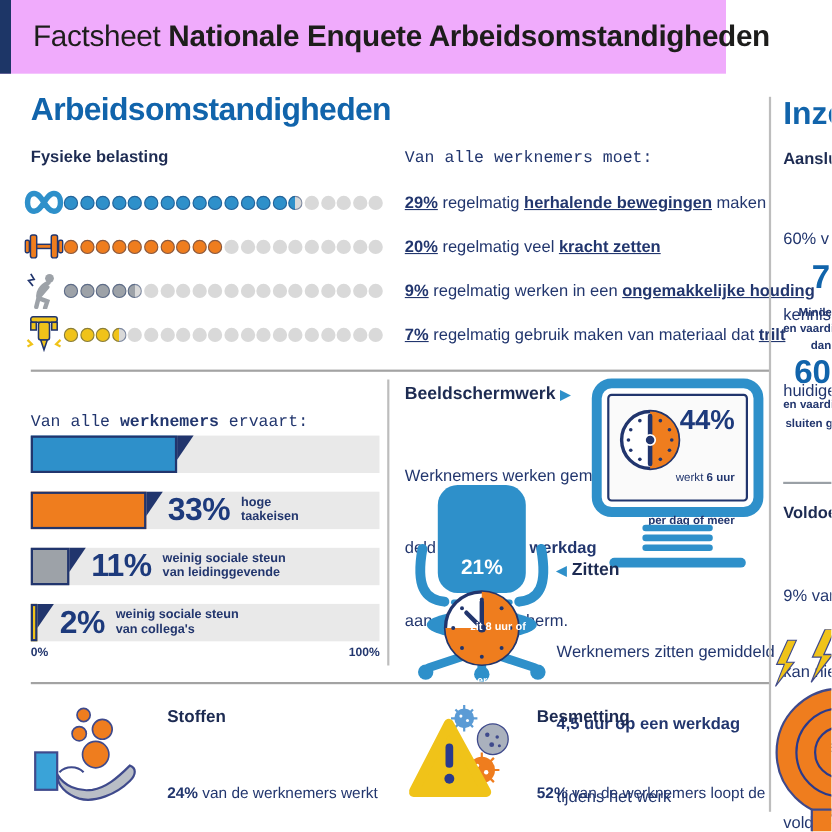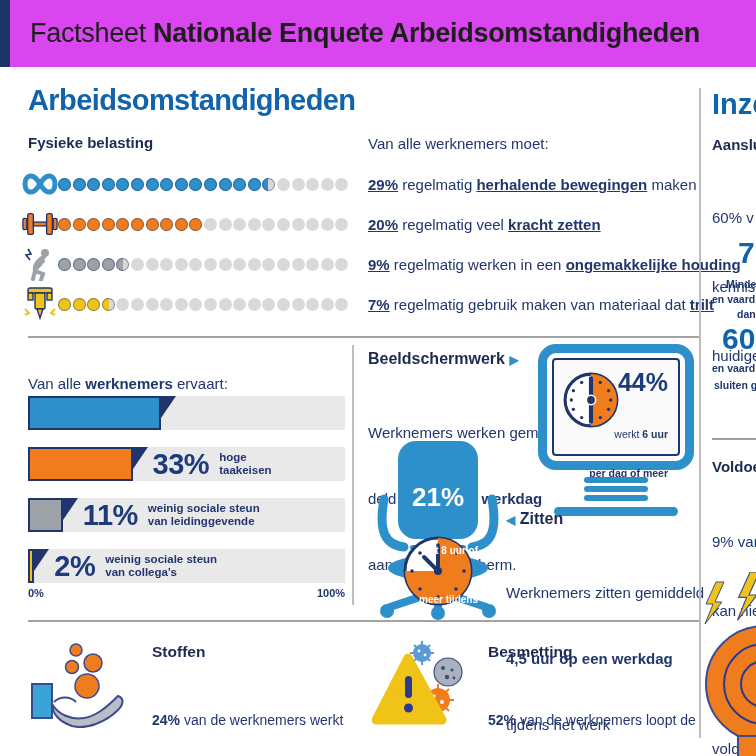--- a/index.html
+++ b/index.html
@@ -1,28 +1,28 @@
 <!DOCTYPE html>
 <html><head>
 <meta charset="utf-8">
 <style>
   html,body{margin:0;padding:0;background:#fff;}
   #page{position:relative;width:756px;height:756px;background:#ffffff;overflow:hidden;
         font-family:"Liberation Sans",sans-serif;color:#22366e;}
   
-  .header{position:absolute;left:0;top:0;width:756px;height:67px;background:#d946ef;}
+  .header{position:absolute;left:0;top:0;width:660px;height:67px;background:#f0abfc;}
   .header-bar{position:absolute;left:0;top:0;width:10px;height:67px;background:#1d3667;}
   .header-title{position:absolute;left:30px;top:18px;font-size:27px;color:#1d1d1b;letter-spacing:-0.3px;white-space:pre;}
   .header-title .bold{font-weight:700;}
   
   .abs{position:absolute;}
   .main-title{position:absolute;left:28px;top:84px;margin:0;font-size:29px;font-weight:800;color:#1164ab;letter-spacing:-0.6px;}
   .sec-heading{position:absolute;font-size:16px;font-weight:700;color:#1d2b52;white-space:pre;}
   .sub-heading{position:absolute;font-size:15px;font-weight:700;color:#1d2b52;white-space:pre;}
-  .body15{font-size:15px;color:#22366e;}
+  .body15{font-size:15px;color:#22366e;font-family:Liberation Mono, monospace;}
   .divider{position:absolute;background:#a3a3a3;height:2px;}
   .vdivider{position:absolute;background:#bdbdbd;width:2px;}
   
   .dot-row{position:absolute;left:22px;height:36px;display:flex;align-items:center;}
   .row-icon{width:36px;height:36px;display:flex;align-items:center;justify-content:center;flex:0 0 36px;}
   .dots{display:inline-flex;gap:1.6px;margin-left:0;}
   .dot{width:13px;height:13px;border-radius:50%;flex:0 0 13px;}
   .ring{box-shadow:inset 0 0 0 1px rgba(29,54,103,.5);}
   .stat{position:absolute;left:368px;font-size:15px;white-space:pre;color:#22366e;}
   .stat b{font-weight:800;text-decoration:underline;}
@@ -44,21 +44,21 @@
   .monitor{position:absolute;left:538px;top:344px;width:156px;height:126px;box-sizing:border-box;
            border:9px solid #2e90ca;border-radius:18px;background:#ffffff;}
   .screen{position:absolute;left:5px;top:5px;right:5px;bottom:5px;border:2px solid #21356d;border-radius:4px;background:#fafafa;}
   .mon-pct{position:absolute;right:10px;top:8px;font-size:25px;font-weight:800;color:#1d3a7c;}
   .mon-cap{position:absolute;right:10px;top:42px;text-align:right;font-size:10.5px;line-height:13px;color:#22366e;white-space:pre;}
   .mon-cap b{font-weight:800;}
   .stand-bar{position:absolute;left:584px;width:64px;height:6px;border-radius:3px;background:#2e90ca;}
   .stand-base{position:absolute;left:554px;top:507px;width:124px;height:9px;border-radius:4.5px;background:#2e90ca;}
   
   .chair-text{position:absolute;left:398px;top:449px;width:80px;text-align:center;color:#fff;white-space:pre;}
-  .chair-pct{font-size:26px;font-weight:800;line-height:24px;}
+  .chair-pct{font-size:19px;font-weight:800;line-height:24px;margin-top:20px;}
   .chair-line{font-size:10px;line-height:12.5px;font-weight:600;text-align:right;}
   .chair-line b{font-weight:800;}
   .arrow{color:#2e90ca;font-size:12px;}
   
   .r-title{position:absolute;left:712px;top:88px;font-size:29px;font-weight:800;color:#1164ab;white-space:pre;}
   .r-small{position:absolute;font-size:10.5px;font-weight:600;color:#22366e;white-space:pre;}
   .r-num{position:absolute;font-size:30px;font-weight:800;color:#1164ab;white-space:pre;}
   .r-para{position:absolute;left:712px;font-size:15px;line-height:23px;color:#22366e;white-space:pre;}
   .r-para b{font-weight:400;}
 </style>

